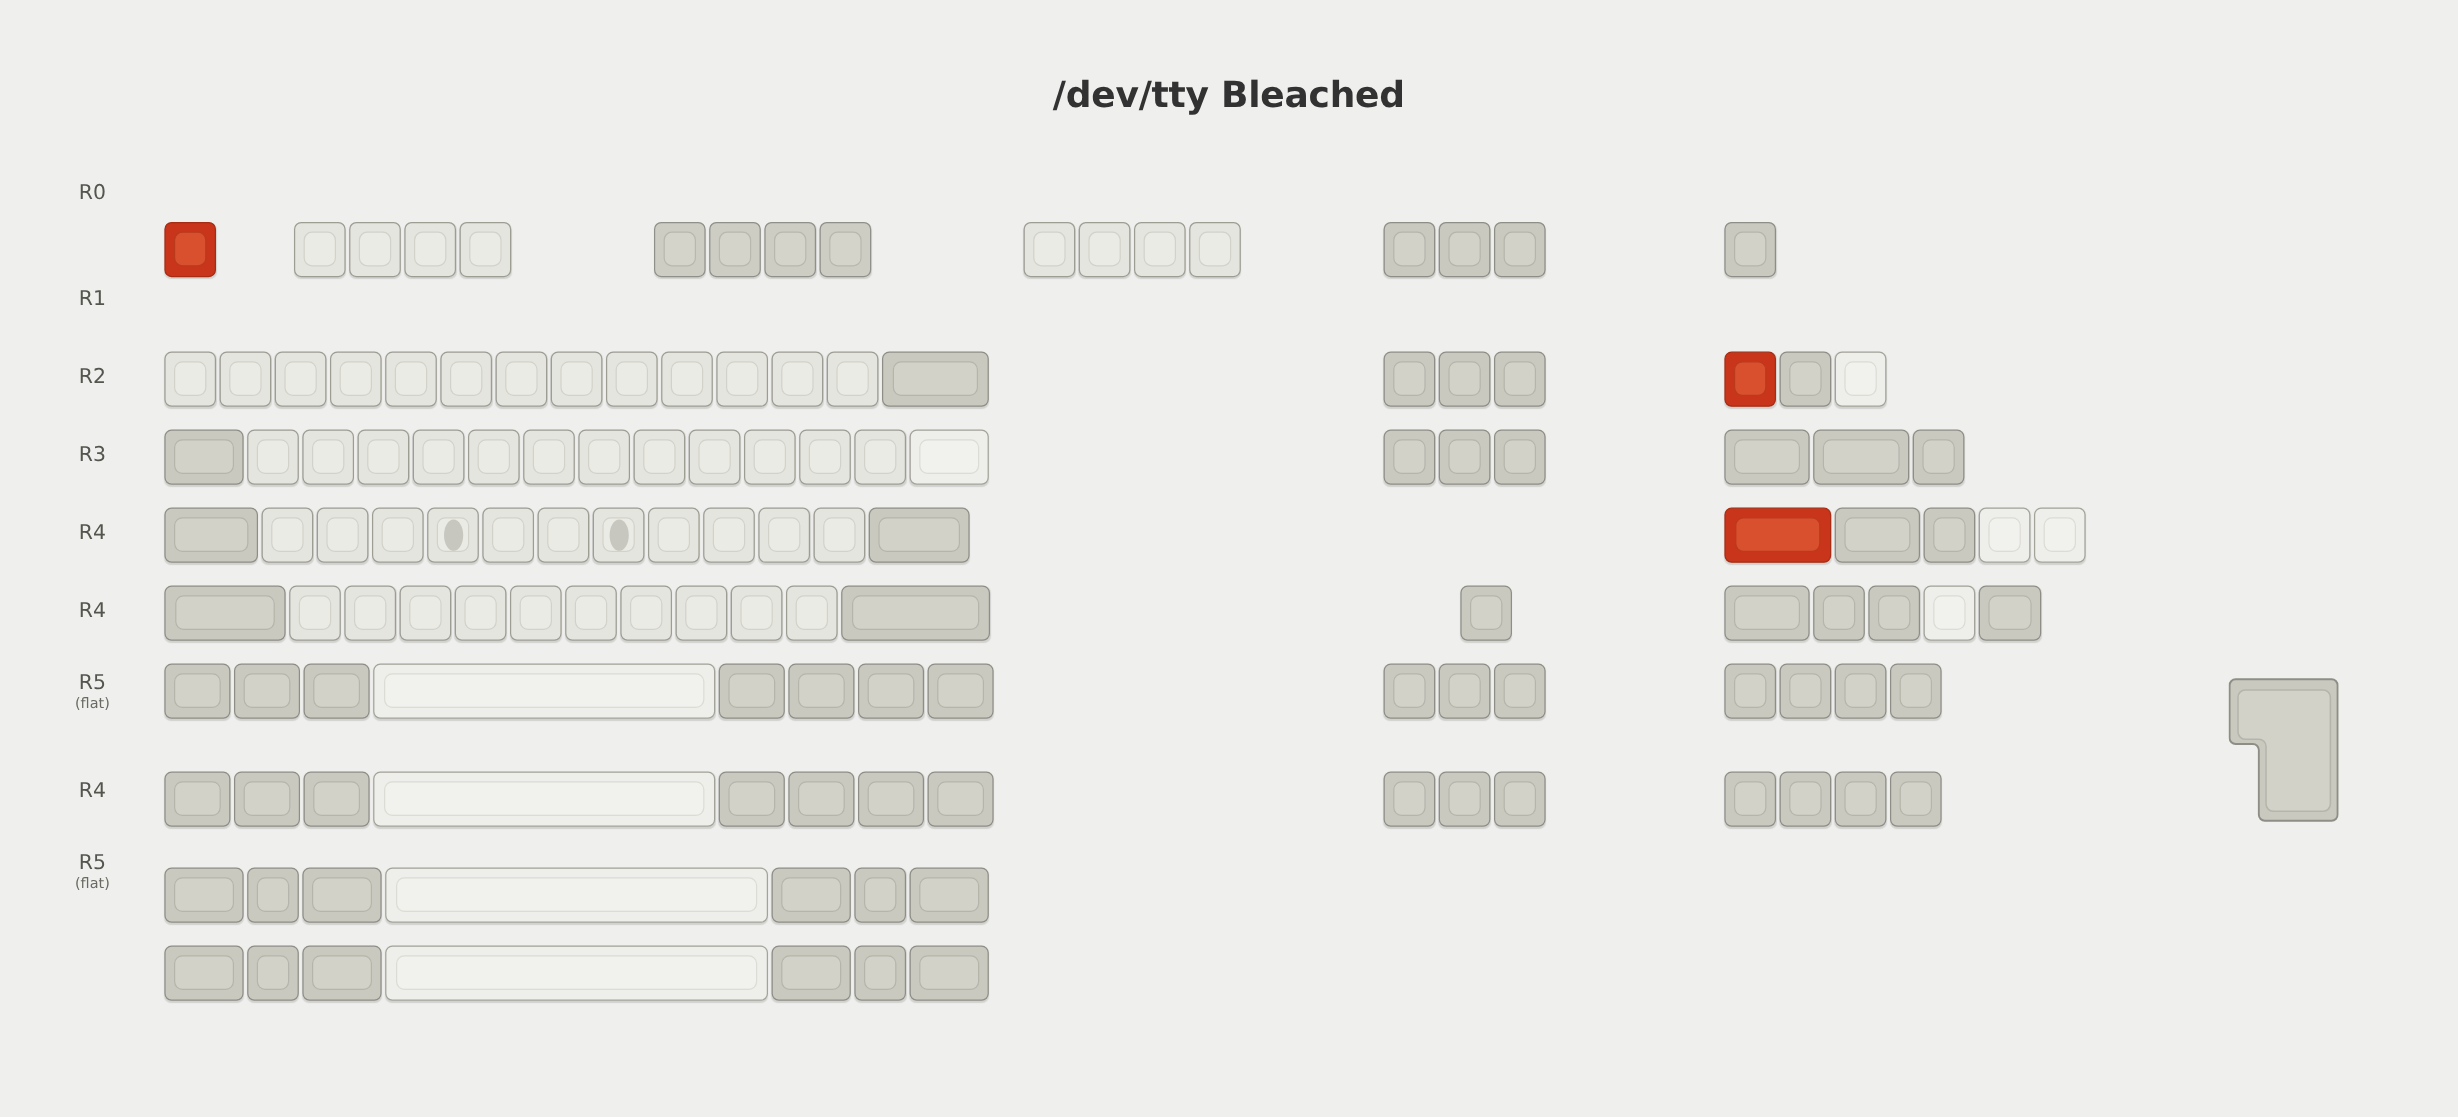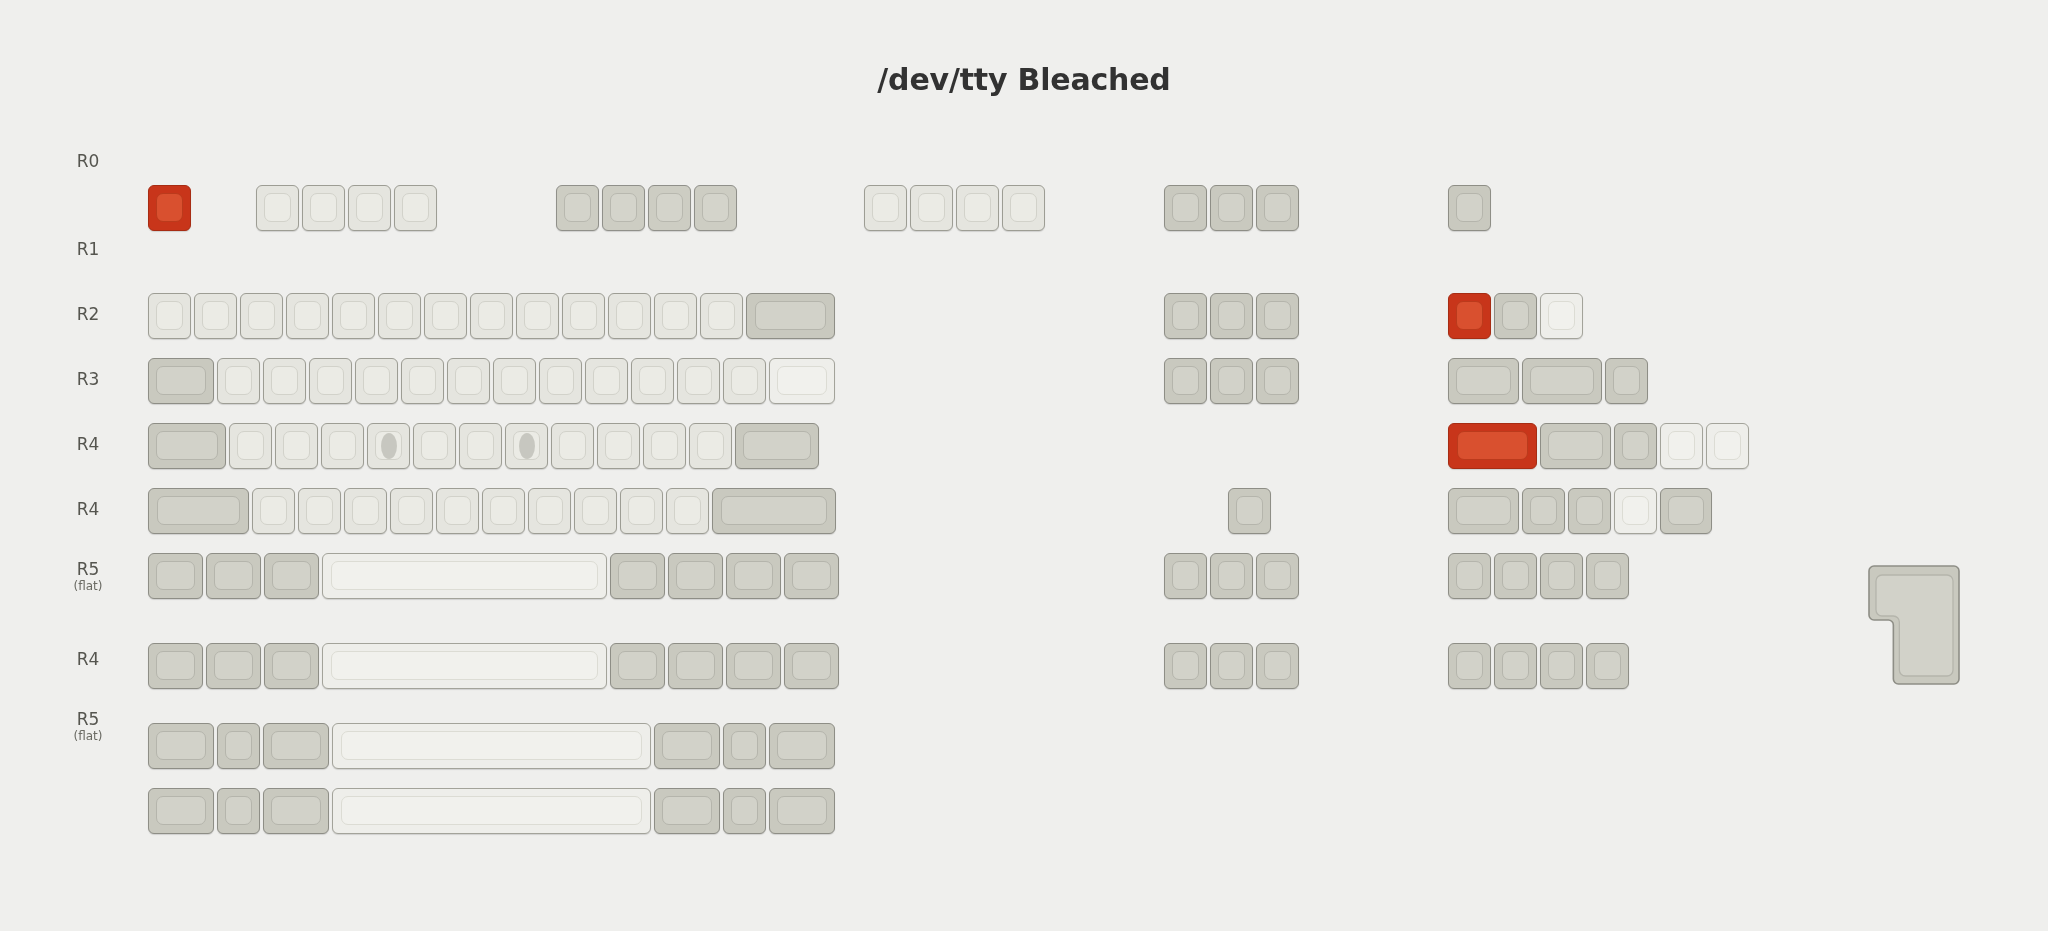--- a/index.html
+++ b/index.html
@@ -25,21 +25,21 @@
     text-align: center;
     font-size: 30px;
     font-weight: 700;
     color: #323232;
     letter-spacing: -0.2px;
   }
 
   #board {
     position: absolute;
     top: 0;
-    left: 13px;
+    left: 2px;
     width: 1736px;
     height: 931px;
   }
 
   
   .row-label {
     position: absolute;
     width: 90px;
     text-align: center;
     color: #55554f;

